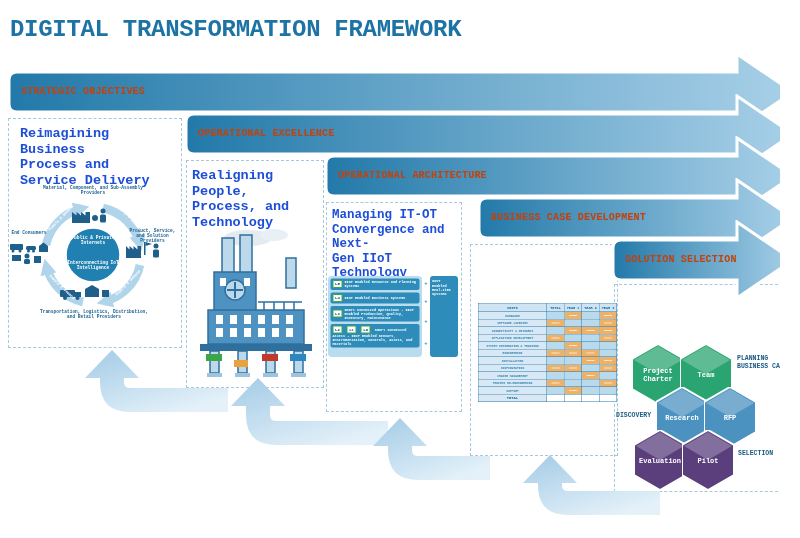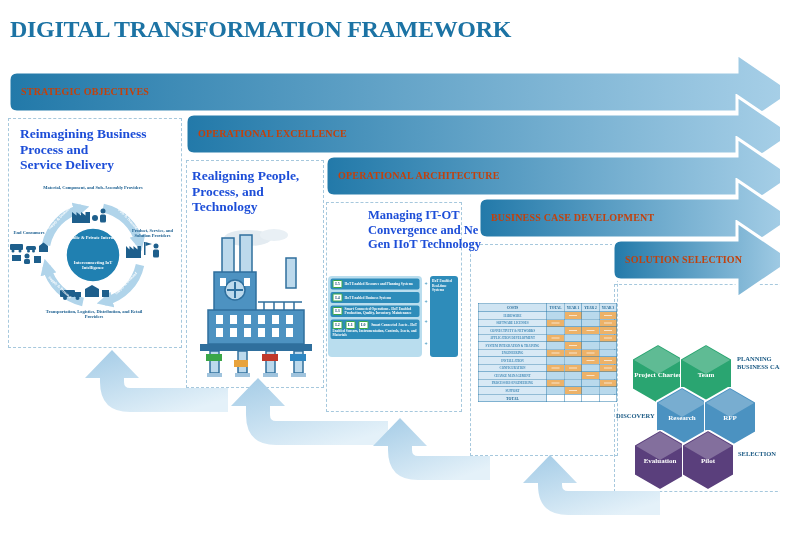--- a/index.html
+++ b/index.html
@@ -1,17 +1,17 @@
 <!DOCTYPE html>
 <html><head>
 <meta charset="utf-8">
 <style>
   html,body{margin:0;padding:0;background:#fff;}
   #canvas{position:relative;width:780px;height:538px;background:#fff;overflow:hidden;
-          font-family:Liberation Serif, serif;}
+          font-family:Liberation Mono, monospace;}
   .abs{position:absolute;}
   .pre{white-space:pre-line;}
   
   #title{left:10px;top:16px;font-size:24px;font-weight:bold;color:#1c73a4;letter-spacing:-.3px;}
   
   .banner{position:absolute;height:80px;}
   .banner .lbl{position:absolute;top:20px;left:13px;height:40px;line-height:40px;
                color:#c2410c;font-size:10px;font-weight:bold;letter-spacing:.2px;white-space:nowrap;}
   
   .panel{position:absolute;border:1px dashed #a6c8dd;z-index:2;}
@@ -281,21 +281,21 @@
     </g>
     <g>
       <rect x="10" y="128" width="16" height="7" fill="#3aa648"></rect>
       <rect x="38" y="134" width="14" height="7" fill="#e8a33d"></rect>
       <rect x="66" y="128" width="16" height="7" fill="#c0392b"></rect>
       <rect x="94" y="128" width="16" height="7" fill="#2e86c1"></rect>
     </g>
   </svg>
 
   <div class="panel" style="left:326px;top:202px;width:134px;height:208px;"></div>
-  <div class="heading pre" style="left:332px;top:208px;width:130px;font-size:12.5px;margin-left:36px;">Managing IT-OT
+  <div class="heading pre" style="left:332px;top:208px;width:130px;font-size:12.5px;">Managing IT-OT
 Convergence and Next-
 Gen IIoT Technology</div>
 
   <div class="scale2" style="left:328px;top:276px;width:262px;height:166px;">
     <div id="layers-box">
       <div class="lrow">
         <div class="flex">
           <span class="lbadge">L5</span>
           <span class="ltext">IIoT Enabled Resource and Planning Systems</span>
         </div>

